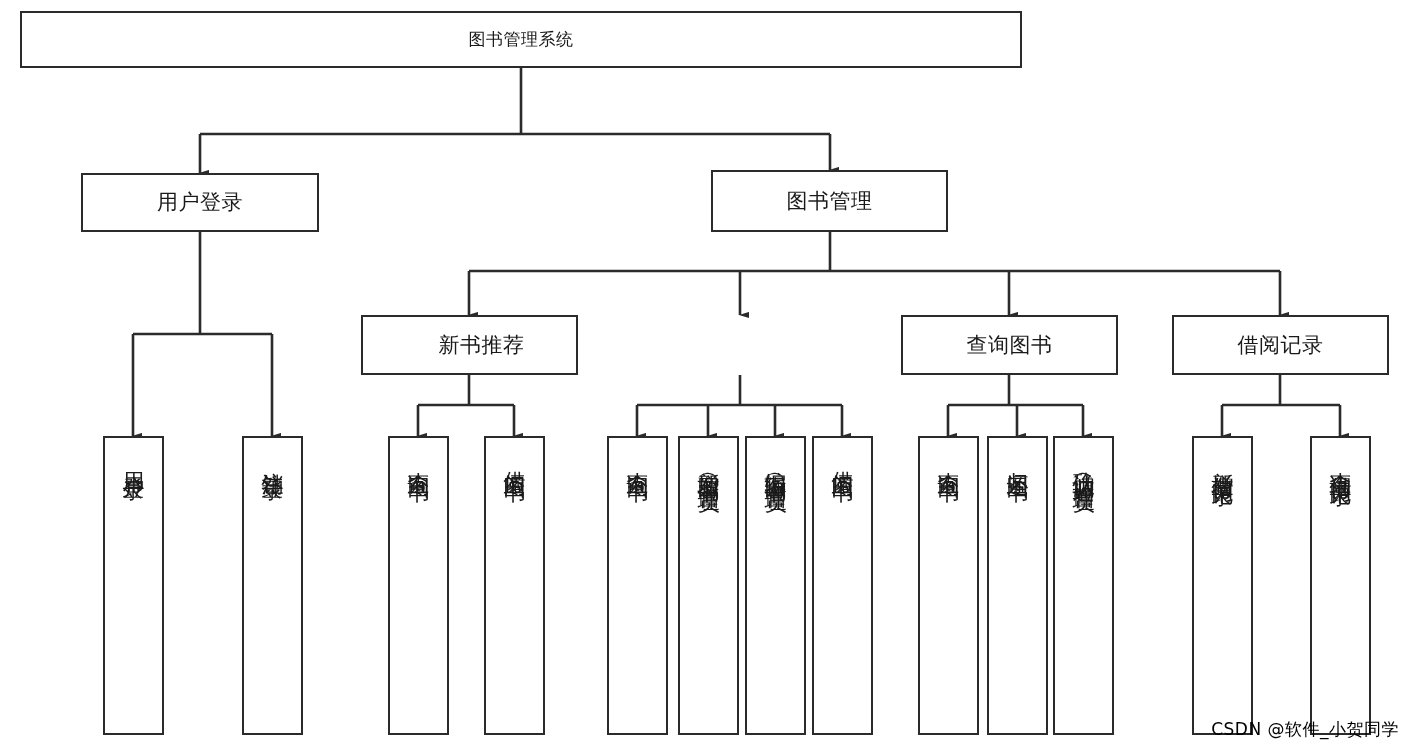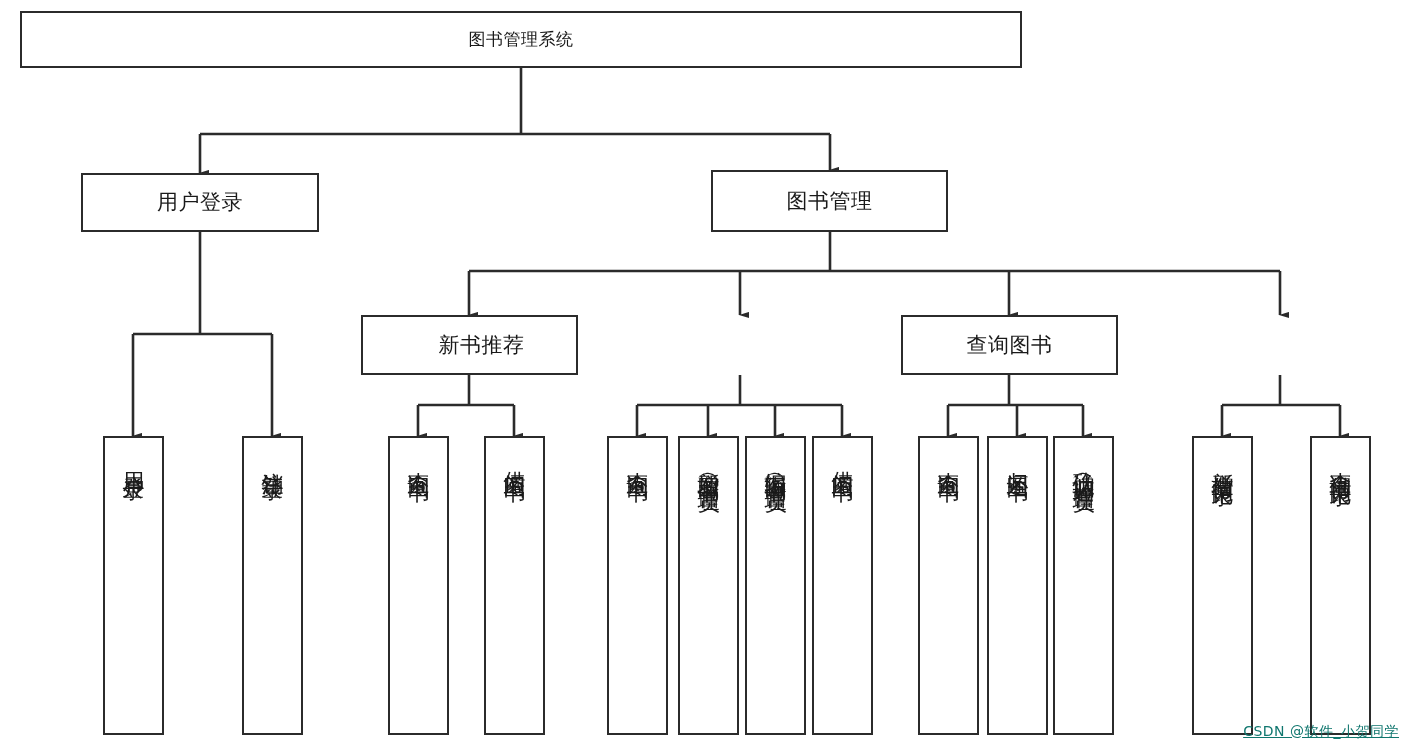--- a/index.html
+++ b/index.html
@@ -57,26 +57,25 @@
     letter-spacing: 3px;
     line-height: 1;
   }
   .node.root .node-label {
     font-size: 17px;
   }
   #watermark {
     position: absolute;
     right: 6px;
     bottom: 6px;
-    font-size: 14px;
-    color: #0f766e;
+    font-size: 17px;
+    color: #000000;
     letter-spacing: 0.5px;
     white-space: nowrap;
     pointer-events: none;
-    text-decoration: underline;
   }
 </style>
 </head>
 <body>
 
 <div id="diagram-root">
 
   <svg id="diagram-svg" viewBox="0 0 1405 747" xmlns="http://www.w3.org/2000/svg">
     <defs>
       <marker id="arrowhead" markerWidth="9" markerHeight="11" refX="3.2" refY="9.4" orient="auto" markerUnits="userSpaceOnUse">
@@ -130,20 +129,23 @@
   <div class="node horizontal" style="left: 711px; top: 170px; width: 237px; height: 62px;">
     <span class="node-label">图书管理</span>
   </div>
 
   <div class="node horizontal" style="left: 361px; top: 315px; width: 217px; height: 60px; padding-left: 24px;">
     <span class="node-label">新书推荐</span>
   </div>
   <div class="node horizontal" style="left: 901px; top: 315px; width: 217px; height: 60px;">
     <span class="node-label">查询图书</span>
   </div>
+  <div class="node horizontal" style="left: 1172px; top: 315px; width: 217px; height: 60px;">
+    <span class="node-label">借阅记录</span>
+  </div>
 
   <div class="node vertical" style="left: 103px; top: 436px; width: 61px; height: 299px;">
     <span class="node-label">用户登录</span>
   </div>
   <div class="node vertical" style="left: 242px; top: 436px; width: 61px; height: 299px;">
     <span class="node-label">注销登录</span>
   </div>
   <div class="node vertical" style="left: 388px; top: 436px; width: 61px; height: 299px;">
     <span class="node-label">查询图书</span>
   </div>

